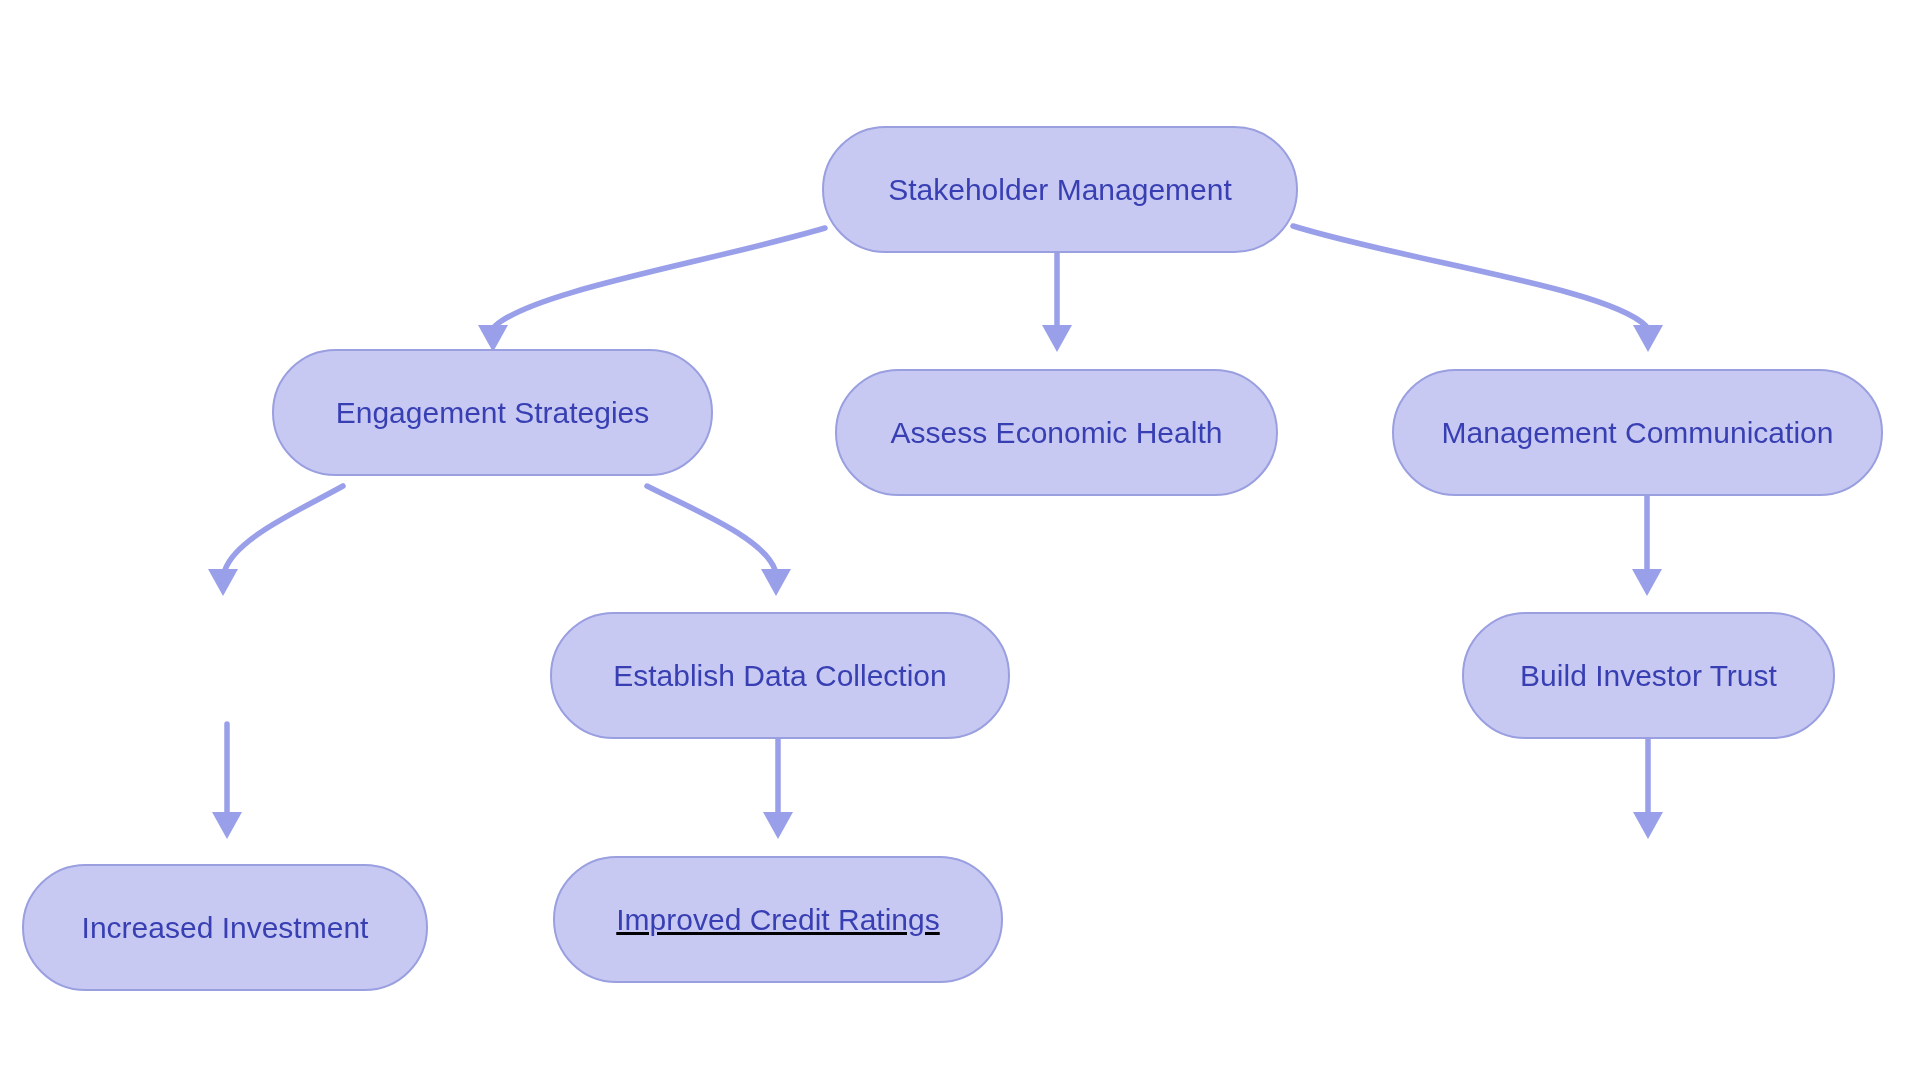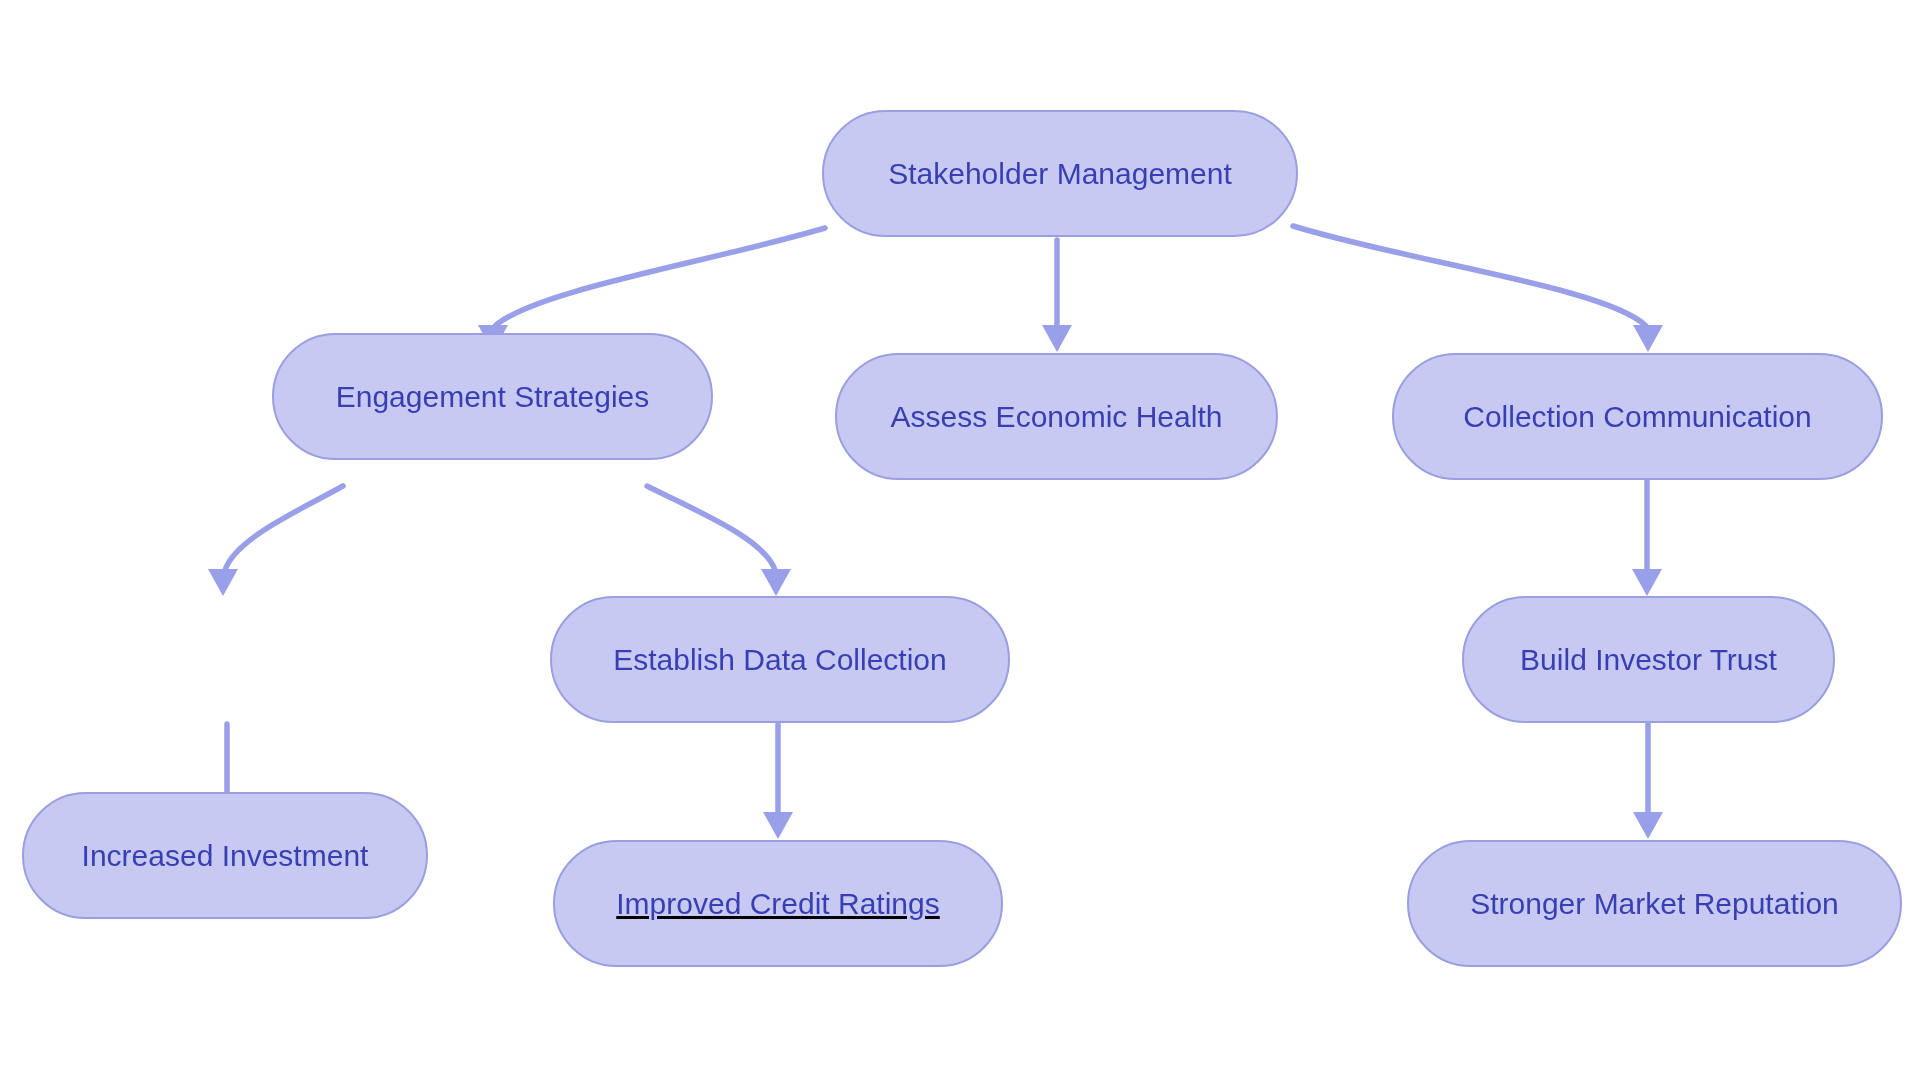--- a/index.html
+++ b/index.html
@@ -37,36 +37,37 @@
     position: absolute;
     height: 127px;
     box-sizing: border-box;
     background: #c7c9f3;
     border: 2px solid #9a9fe0;
     border-radius: 64px;
     display: flex;
     align-items: center;
     justify-content: center;
     text-align: center;
+    margin-top: 16px;
   }
   .node span {
     color: #383fb2;
     font-size: 30px;
     line-height: 1.2;
     white-space: nowrap;
   }
   
   #n-stakeholder     { left: 822px;  top: 110px; width: 476px; }
   #n-engagement      { left: 272px;  top: 333px; width: 441px; }
   #n-assess          { left: 835px;  top: 353px; width: 443px; text-align: center; }
   #n-transparent     { left: 1392px; top: 353px; width: 491px; }
   #n-define          { left: 25px;   top: 596px; width: 405px; }
   #n-establish       { left: 550px;  top: 596px; width: 460px; }
   #n-build           { left: 1462px; top: 596px; width: 373px; }
-  #n-increased       { left: 22px;   top: 792px; width: 406px; }
+  #n-increased       { left: 22px;   top: 848px; width: 406px; }
   #n-improved        { left: 553px;  top: 840px; width: 450px; text-decoration: underline; }
   #n-stronger        { left: 1407px; top: 840px; width: 495px; }
 </style>
 </head>
 <body>
 
 <div class="canvas">
 
   <svg class="edges" viewBox="0 0 1920 1083">
 
@@ -119,31 +120,28 @@
   <div class="node" id="n-stakeholder">
     <span>Stakeholder Management</span>
   </div>
   <div class="node" id="n-engagement">
     <span>Engagement Strategies</span>
   </div>
   <div class="node" id="n-assess">
     <span>Assess Economic Health</span>
   </div>
   <div class="node" id="n-transparent">
-    <span>Collection Communication</span>
+    <span>Management Communication</span>
   </div>
   <div class="node" id="n-build">
     <span>Build Investor Trust</span>
   </div>
   <div class="node" id="n-establish">
     <span>Establish Data Collection</span>
   </div>
   <div class="node" id="n-increased">
     <span>Increased Investment</span>
   </div>
   <div class="node" id="n-improved">
     <span>Improved Credit Ratings</span>
   </div>
-  <div class="node" id="n-stronger">
-    <span>Stronger Market Reputation</span>
-  </div>
 
 </div>
 
 </body></html>

